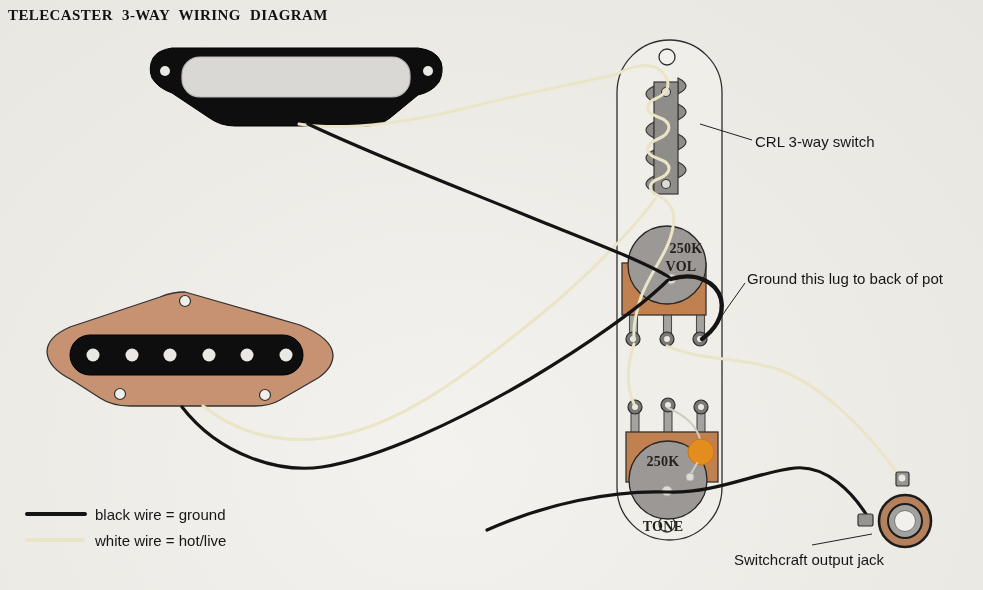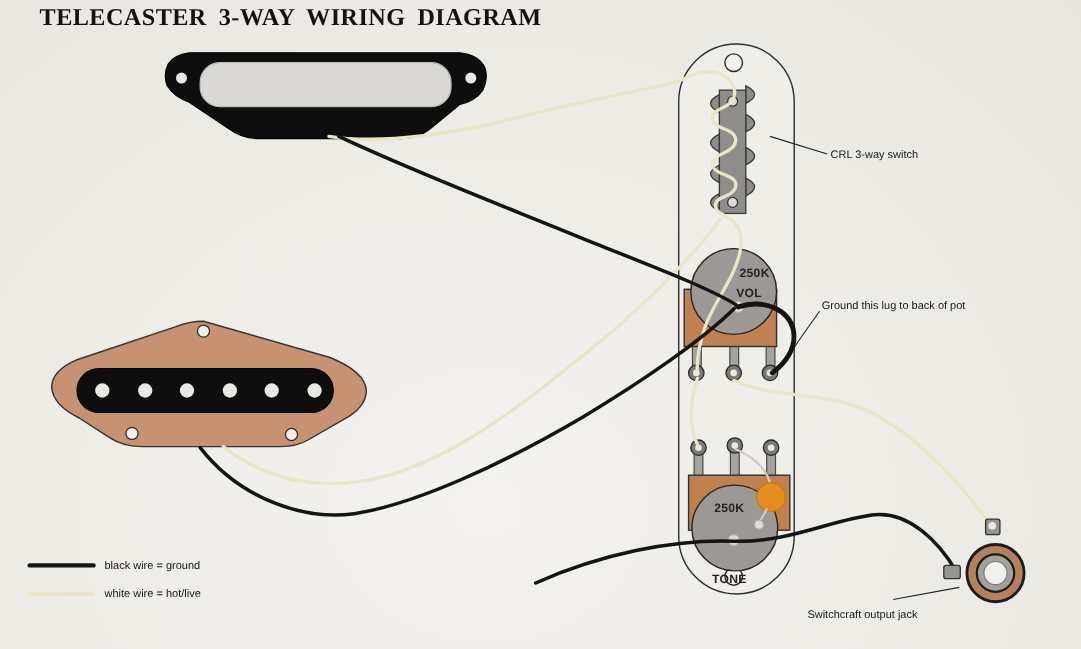--- a/index.html
+++ b/index.html
@@ -2,28 +2,28 @@
 <html><head>
 <meta charset="utf-8">
 <style>
   html,body{margin:0;padding:0;}
   body{font-family:"Liberation Sans", sans-serif;}
   #stage{
     position:relative;width:983px;height:590px;overflow:hidden;
     background:radial-gradient(ellipse at 45% 78%, #f3f2ee 0%, #edebe6 55%, #e8e6e1 100%);
   }
   #stage svg{position:absolute;left:0;top:0;}
-  .txt{position:absolute;color:#161616;font-size:10px;line-height:19px;white-space:nowrap;}
+  .txt{position:absolute;color:#161616;font-size:15px;line-height:19px;white-space:nowrap;}
   .title{
-    left:36px;top:6px;font-family:"Liberation Serif", serif;font-weight:bold;
-    font-size:22px;letter-spacing:.4px;word-spacing:5px;color:#141210;
+    left:8px;top:6px;font-family:"Liberation Serif", serif;font-weight:bold;
+    font-size:15px;letter-spacing:.4px;word-spacing:5px;color:#141210;
   }
   .potlabel{
     position:absolute;transform:translate(-50%,-50%);
-    font-family:Liberation Sans, sans-serif;font-weight:bold;font-size:11px;color:#241f1a;
+    font-family:Liberation Serif, serif;font-weight:bold;font-size:14px;color:#241f1a;
     white-space:nowrap;letter-spacing:.3px;
   }
   .legend-swatch{position:absolute;border-radius:2px;}
   .plate{fill:#efeee9;stroke:#2e2e2e;stroke-width:1.3;}
   .screwhole{fill:#f2f1ec;stroke:#2e2e2e;stroke-width:1.3;}
   .switchbody{fill:#8f8d89;stroke:#3a3a38;stroke-width:1.2;}
   .switchlug{fill:#8f8d89;stroke:#3a3a38;stroke-width:1.2;}
   .screw{fill:#dcdad5;stroke:#333;stroke-width:1.1;}
   .copper{fill:#c1804f;stroke:#333;stroke-width:1.3;}
   .potface{fill:#9b9896;stroke:#262626;stroke-width:1.3;}

